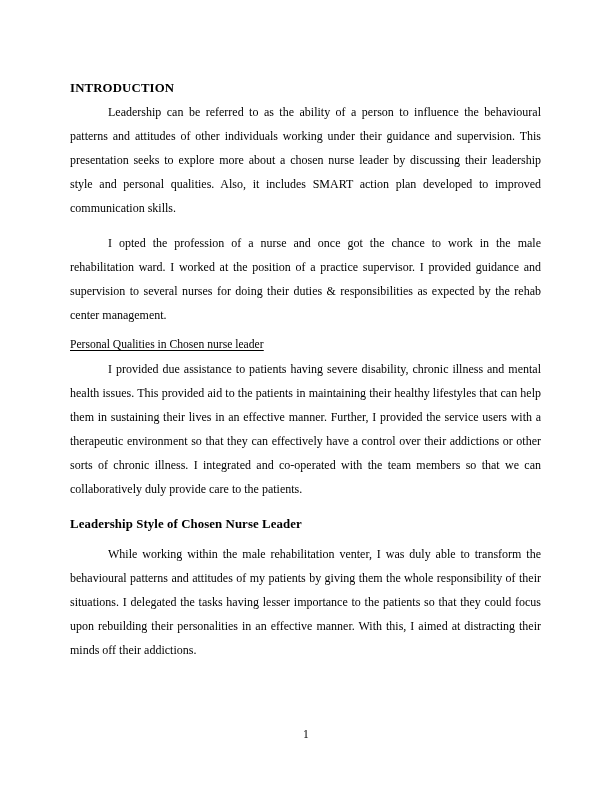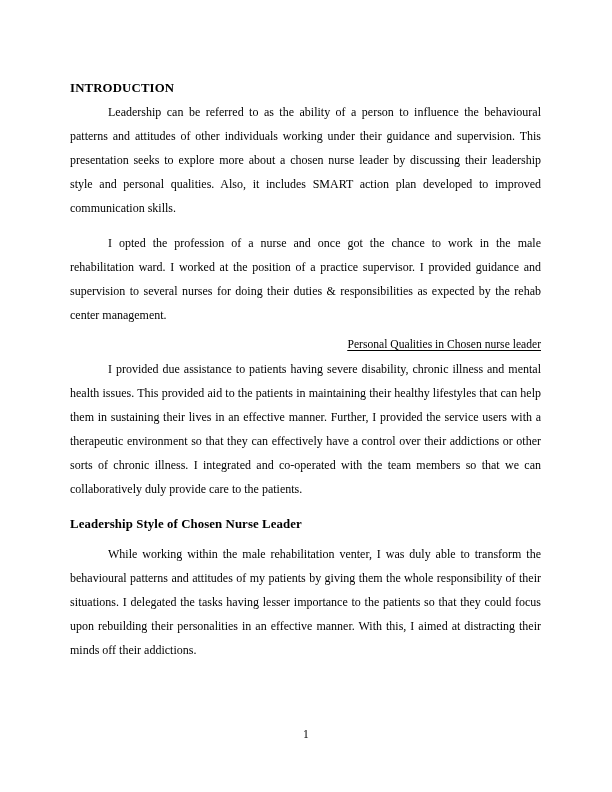--- a/index.html
+++ b/index.html
@@ -41,21 +41,20 @@
   }
   .subheading {
     font-size: 11.6px;
     font-weight: normal;
     line-height: 24px;
     margin: 0;
     padding: 0;
     text-decoration: underline;
     text-underline-offset: 2px;
     display: block;
-    text-align: right;
   }
   .subheading span {
     text-decoration: underline;
     text-underline-offset: 2px;
   }
   p.body-text {
     font-size: 12px;
     line-height: 24px;
     text-align: justify;
     text-justify: inter-word;

